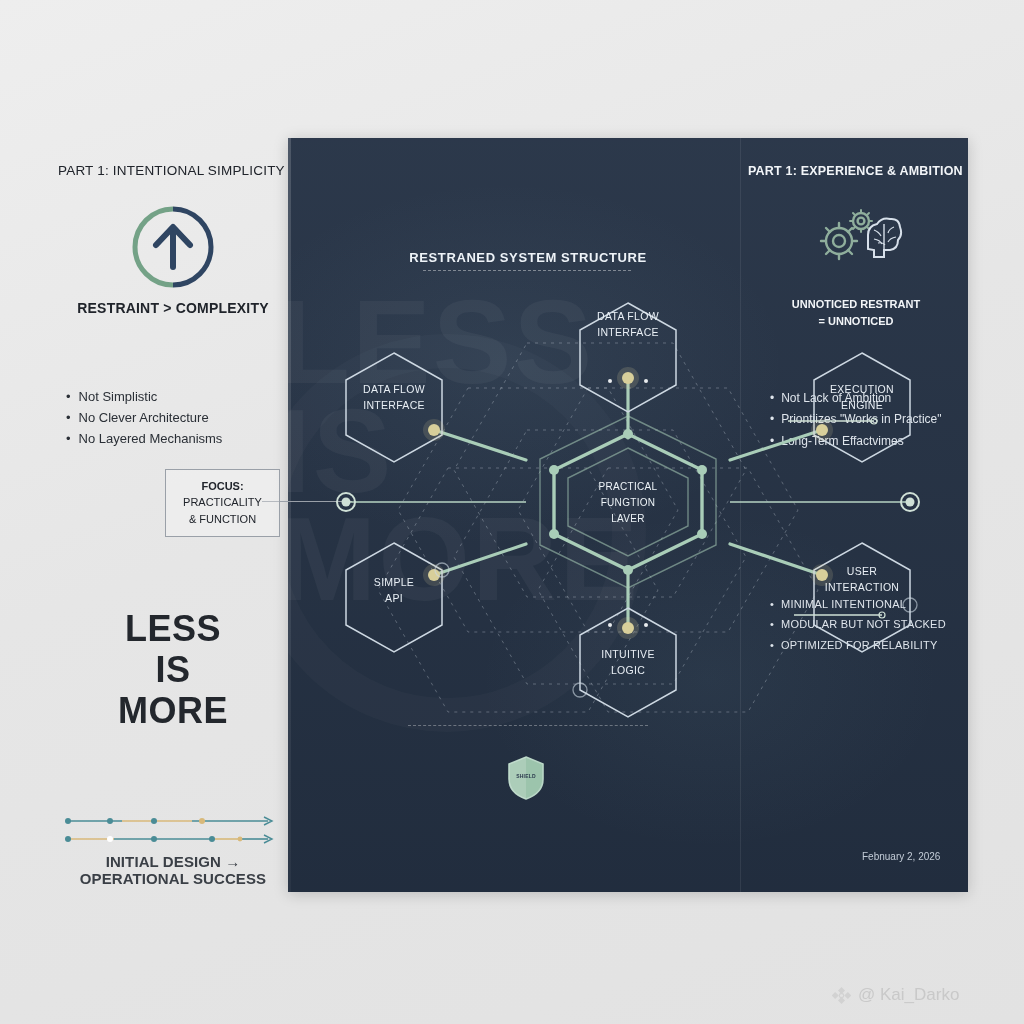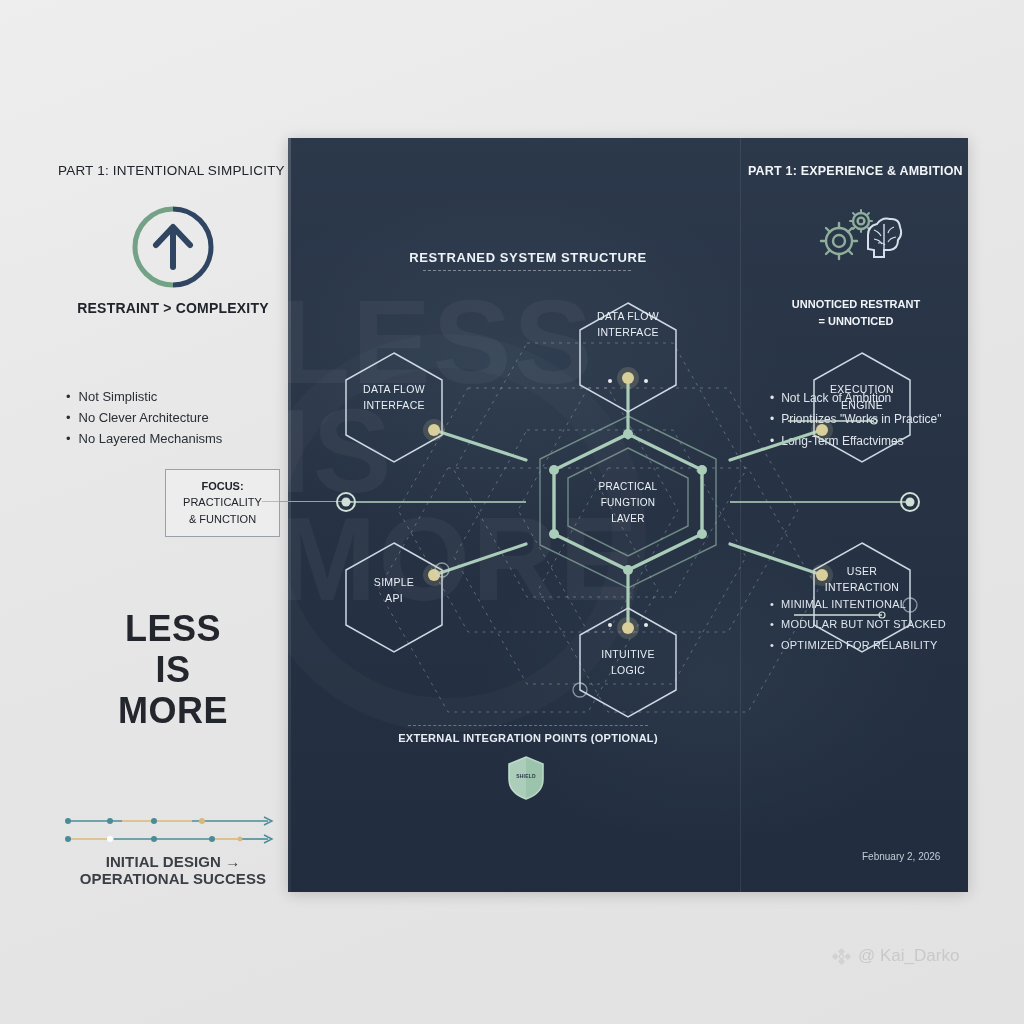--- a/index.html
+++ b/index.html
@@ -143,21 +143,21 @@
     font-size:11px;font-weight:bold;color:#e7edf4;letter-spacing:.3px;
   }
   .shield{position:absolute;left:506px;top:755px;width:40px;height:46px;}
   .shield-text{
     position:absolute;left:506px;top:773px;width:40px;text-align:center;
     font-size:5px;font-weight:bold;color:#2b3a4d;letter-spacing:.2px;
   }
 
   
   .wm{
-    position:absolute;left:832px;top:946px;
+    position:absolute;left:832px;top:985px;
     display:flex;align-items:flex-end;gap:7px;
     color:#c9c9c9;font-size:17px;
   }
   .wm-mark{width:19px;height:19px;}
 </style>
 </head>
 <body>
 
 <div id="stage">
 
@@ -419,21 +419,20 @@
     <circle cx="586" cy="283" r="3" fill="none" stroke="#cfe0d6" stroke-width="1.2"></circle>
     <line class="led" x1="594" y1="477" x2="506" y2="477" stroke="rgba(207,224,214,.6)"></line>
     <circle cx="594" cy="477" r="3" fill="none" stroke="#cfe0d6" stroke-width="1.2"></circle>
 
     <circle cx="154" cy="432" r="7" fill="none" stroke="rgba(205,216,226,.6)" stroke-width="1.3"></circle>
     <circle cx="292" cy="552" r="7" fill="none" stroke="rgba(205,216,226,.6)" stroke-width="1.3"></circle>
     <circle cx="622" cy="467" r="7" fill="none" stroke="rgba(205,216,226,.6)" stroke-width="1.3"></circle>
   </svg>
 
   <div class="foot-rule"></div>
-  <div class="foot-cap">EXTERNAL INTEGRATION POINTS (OPTIONAL)</div>
 
   <svg class="shield" viewBox="0 0 40 46">
     <path d="M20 2 L37 9 V24 Q37 38 20 44 Q3 38 3 24 V9 Z" fill="#9cc4ac" stroke="#b9d6c6" stroke-width="1.6"></path>
     <path d="M20 2 L20 44 Q3 38 3 24 V9 Z" fill="rgba(255,255,255,.16)"></path>
   </svg>
   <div class="shield-text">SHIELD</div>
 
   <div class="wm">
     <svg class="wm-mark" viewBox="0 0 19 19">
       <g fill="#d2d2d2">

